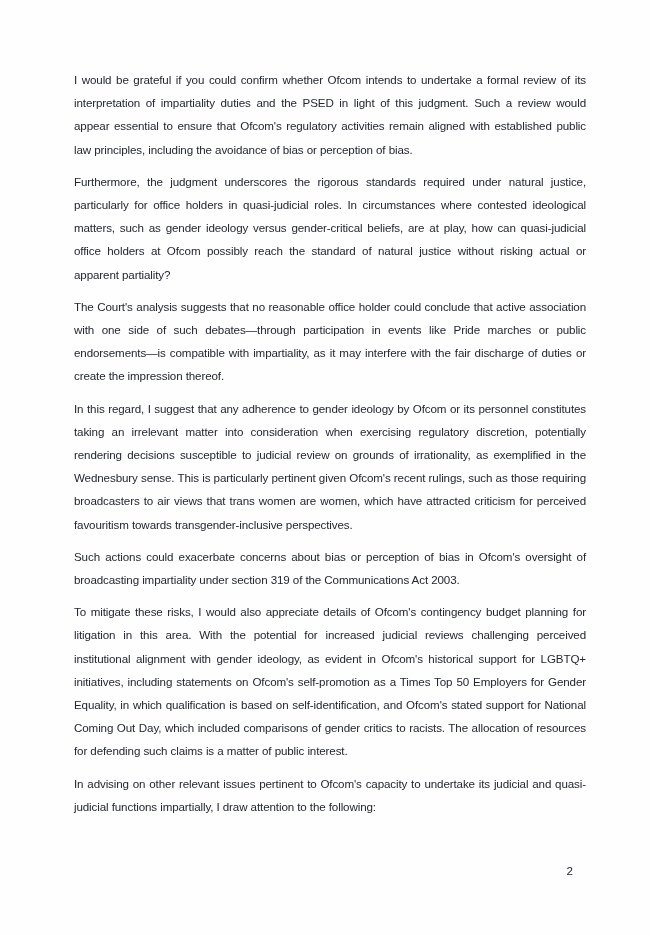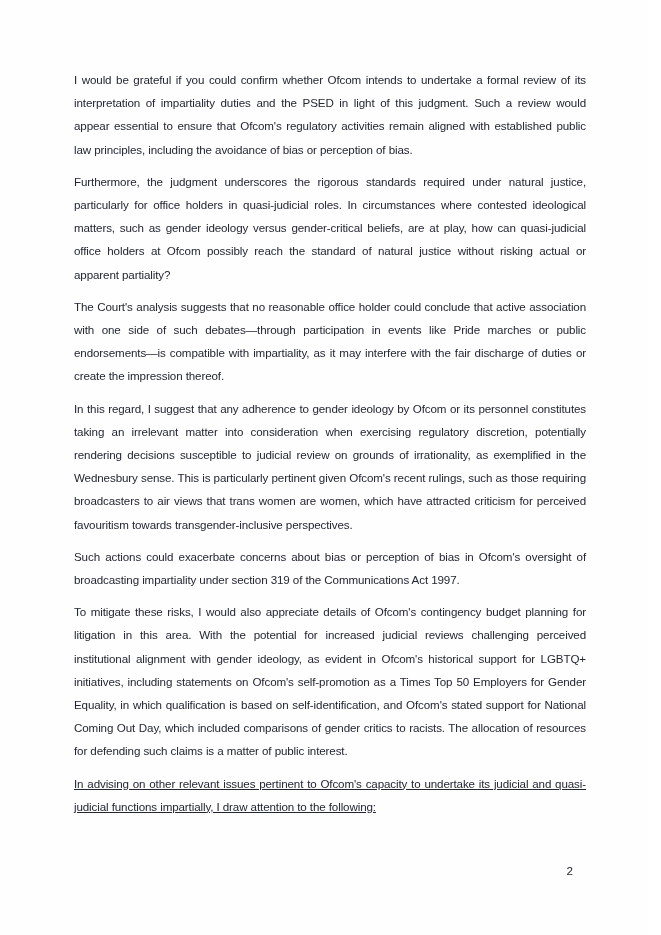--- a/index.html
+++ b/index.html
@@ -37,21 +37,20 @@
     text-align: justify;
     text-justify: inter-word;
     letter-spacing: -0.01em;
     word-spacing: 0.005em;
     -webkit-font-smoothing: antialiased;
   }
 
   
   .para:last-of-type {
     margin-bottom: 0;
-    text-decoration: underline;
   }
 
   .page-number {
     position: absolute;
     right: 76px;
     bottom: 57px;
     font-size: 11.6px;
     line-height: 14px;
     color: #232733;
     text-align: right;
@@ -65,21 +64,21 @@
   <div class="doc-body">
 
     <p class="para">I would be grateful if you could confirm whether Ofcom intends to undertake a formal review of its interpretation of impartiality duties and the PSED in light of this judgment. Such a review would appear essential to ensure that Ofcom's regulatory activities remain aligned with established public law principles, including the avoidance of bias or perception of bias.</p>
 
     <p class="para">Furthermore, the judgment underscores the rigorous standards required under natural justice, particularly for office holders in quasi-judicial roles. In circumstances where contested ideological matters, such as gender ideology versus gender-critical beliefs, are at play, how can quasi-judicial office holders at Ofcom possibly reach the standard of natural justice without risking actual or apparent partiality?</p>
 
     <p class="para">The Court's analysis suggests that no reasonable office holder could conclude that active association with one side of such debates—through participation in events like Pride marches or public endorsements—is compatible with impartiality, as it may interfere with the fair discharge of duties or create the impression thereof.</p>
 
     <p class="para">In this regard, I suggest that any adherence to gender ideology by Ofcom or its personnel constitutes taking an irrelevant matter into consideration when exercising regulatory discretion, potentially rendering decisions susceptible to judicial review on grounds of irrationality, as exemplified in the Wednesbury sense. This is particularly pertinent given Ofcom's recent rulings, such as those requiring broadcasters to air views that trans women are women, which have attracted criticism for perceived favouritism towards transgender-inclusive perspectives.</p>
 
-    <p class="para">Such actions could exacerbate concerns about bias or perception of bias in Ofcom's oversight of broadcasting impartiality under section 319 of the Communications Act 1997.</p>
+    <p class="para">Such actions could exacerbate concerns about bias or perception of bias in Ofcom's oversight of broadcasting impartiality under section 319 of the Communications Act 2003.</p>
 
     <p class="para">To mitigate these risks, I would also appreciate details of Ofcom's contingency budget planning for litigation in this area. With the potential for increased judicial reviews challenging perceived institutional alignment with gender ideology, as evident in Ofcom's historical support for LGBTQ+ initiatives, including statements on Ofcom's self-promotion as a Times Top 50 Employers for Gender Equality, in which qualification is based on self-identification, and Ofcom's stated support for National Coming Out Day, which included comparisons of gender critics to racists. The allocation of resources for defending such claims is a matter of public interest.</p>
 
     <p class="para">In advising on other relevant issues pertinent to Ofcom's capacity to undertake its judicial and quasi-judicial functions impartially, I draw attention to the following:</p>
 
   </div>
 
   <div class="page-number">2</div>
 
 </div>

